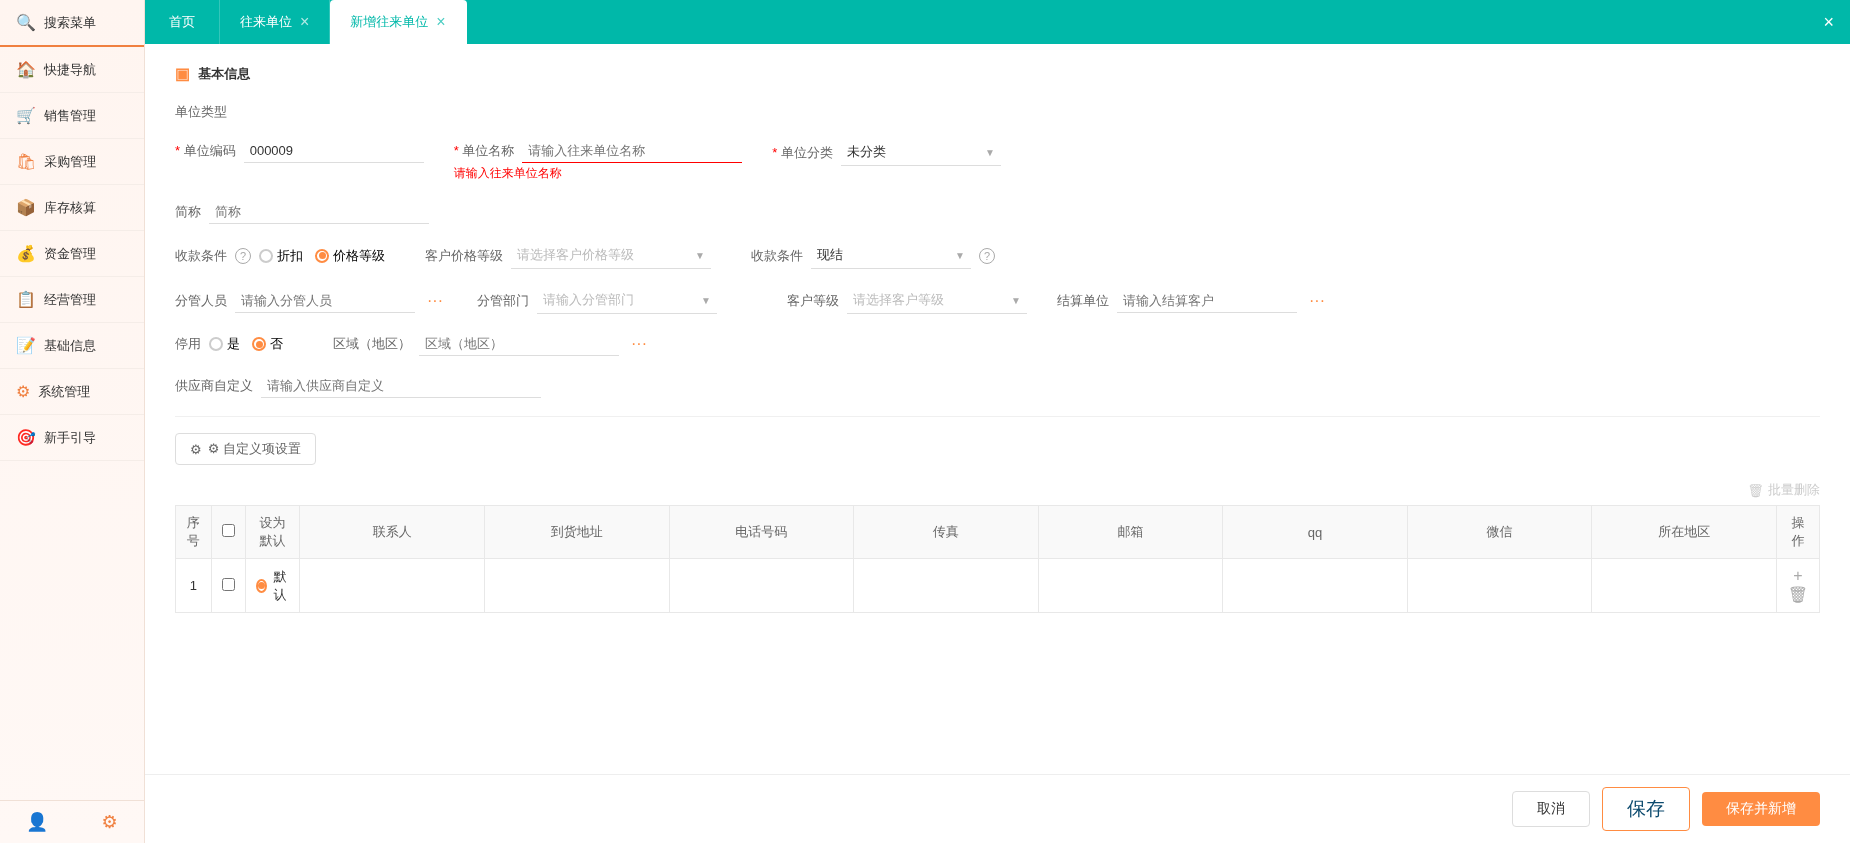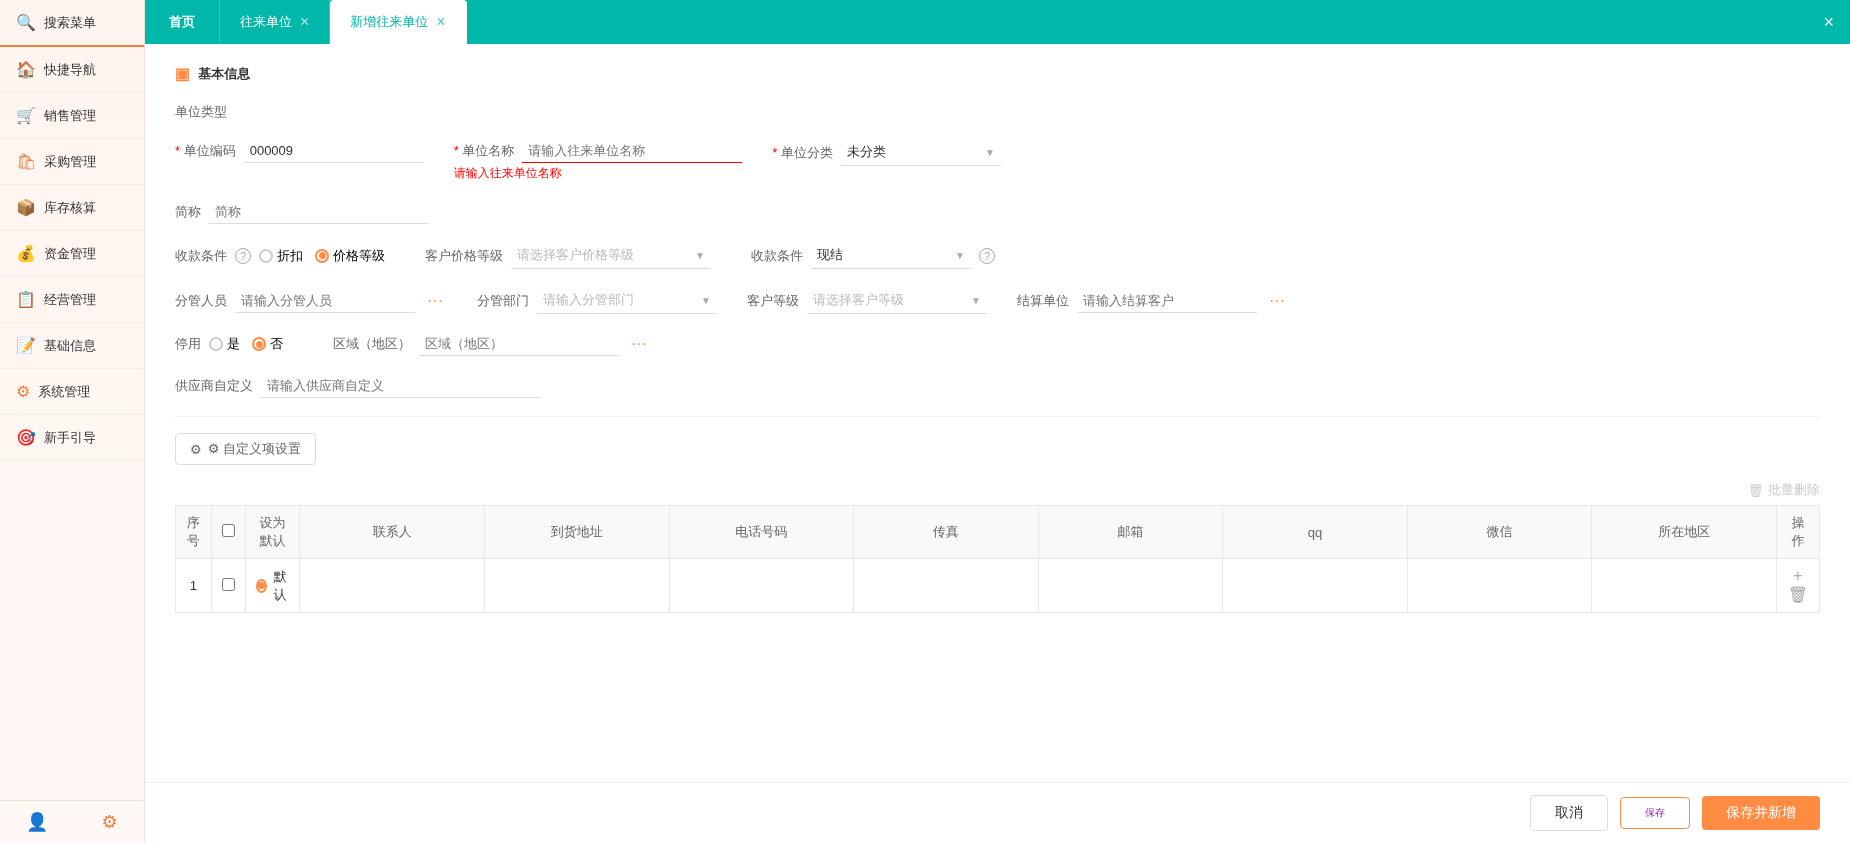--- a/index.html
+++ b/index.html
@@ -57,21 +57,21 @@
     .tab {
       display: flex;
       align-items: center;
       padding: 16px 20px;
       color: white;
       cursor: pointer;
       font-size: 14px;
       gap: 8px;
       border-right: 1px solid rgba(255,255,255,0.2);
     }
-    .tab.home { padding: 0 24px; font-weight: bold; }
+    .tab.home { padding: 0 24px; }
     .tab.active {
       background: white;
       color: #00b8a9;
       border-radius: 4px 4px 0 0;
     }
     .tab .tab-close { font-size: 16px; opacity: 0.7; }
 
     
     .content {
       flex: 1;
@@ -274,22 +274,22 @@
       cursor: pointer;
       font-size: 14px;
       color: #333;
     }
     .btn-save {
       padding: 8px 24px;
       border: 1px solid #ff8c42;
       background: white;
       border-radius: 4px;
       cursor: pointer;
-      font-size: 10px;
-      color: #a21caf;
+      font-size: 19px;
+      color: #0c4a6e;
     }
     .btn-save-new {
       padding: 8px 24px;
       border: none;
       background: #ff8c42;
       border-radius: 4px;
       cursor: pointer;
       font-size: 14px;
       color: white;
     }
@@ -483,21 +483,21 @@
         <span class="more-btn">···</span>
       </div>
       <div class="form-field">
         <label style="color:#666;">分管部门</label>
         <div class="select-field" style="min-width:180px;">
           <span class="placeholder">请输入分管部门</span>
           <span class="chevron">▼</span>
         </div>
       </div>
       <div class="form-field">
-        <label style="color:#666;">客户等级</label>
+        <label style="color:#666;margin-left:40px;">客户等级</label>
         <div class="select-field" style="min-width:180px;">
           <span class="placeholder">请选择客户等级</span>
           <span class="chevron">▼</span>
         </div>
       </div>
       <div class="form-field">
         <label style="color:#666;">结算单位</label>
         <input type="text" style="width: 180px;" placeholder="请输入结算客户">
         <span class="more-btn">···</span>
       </div>

